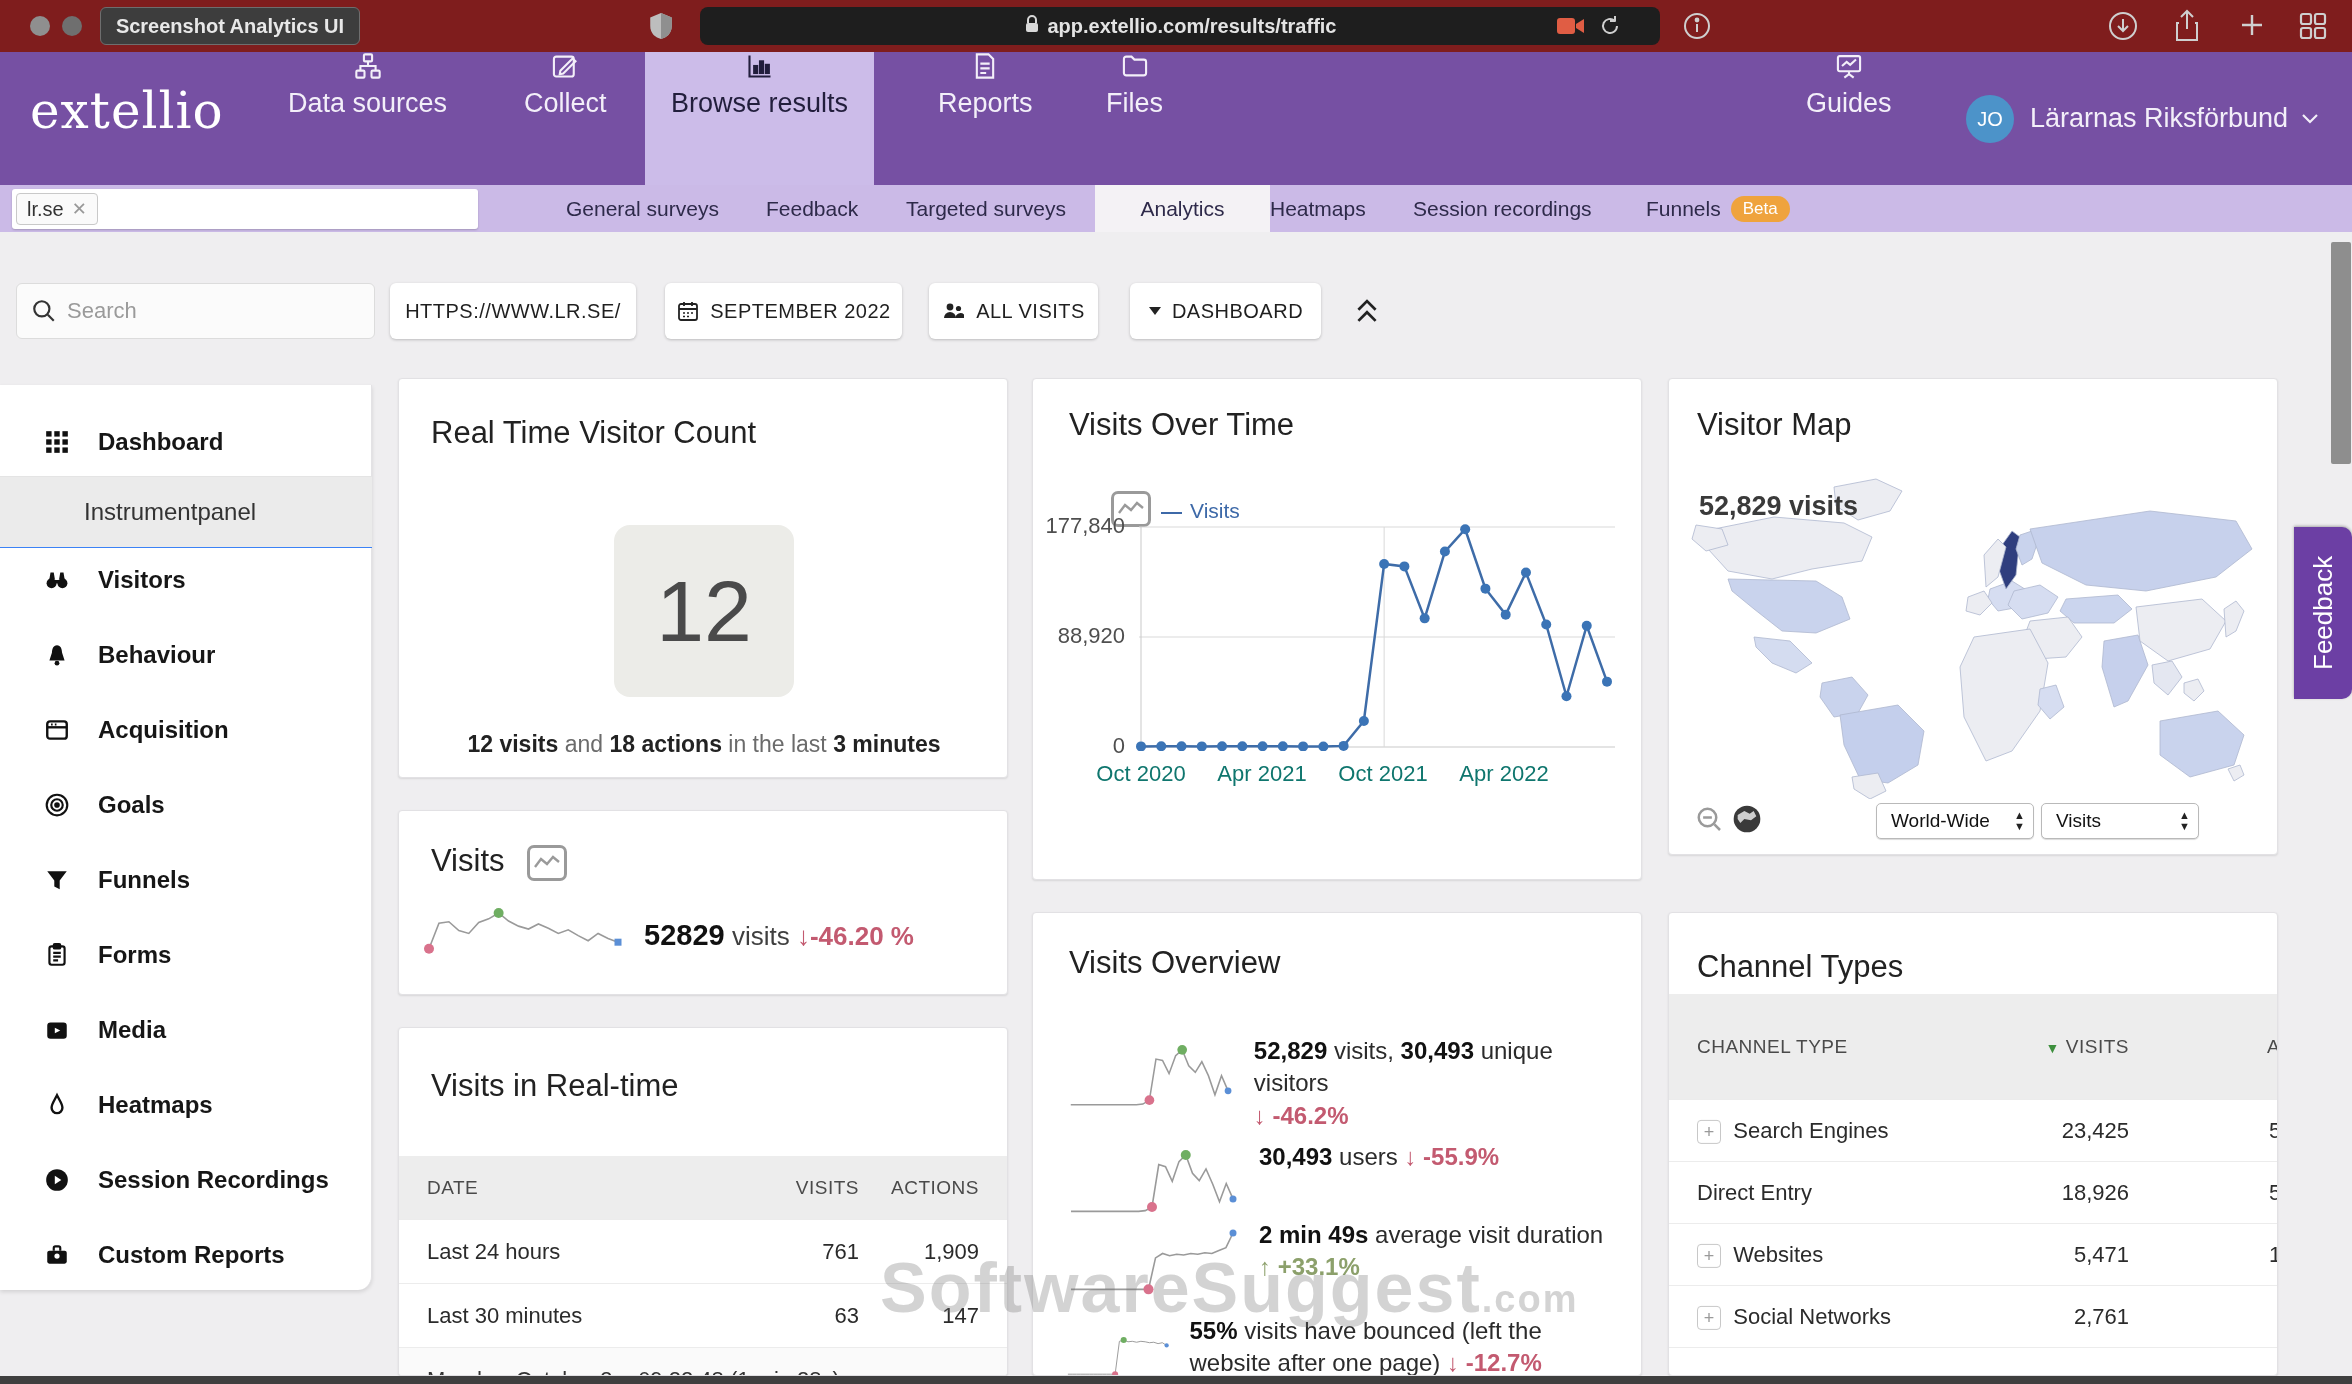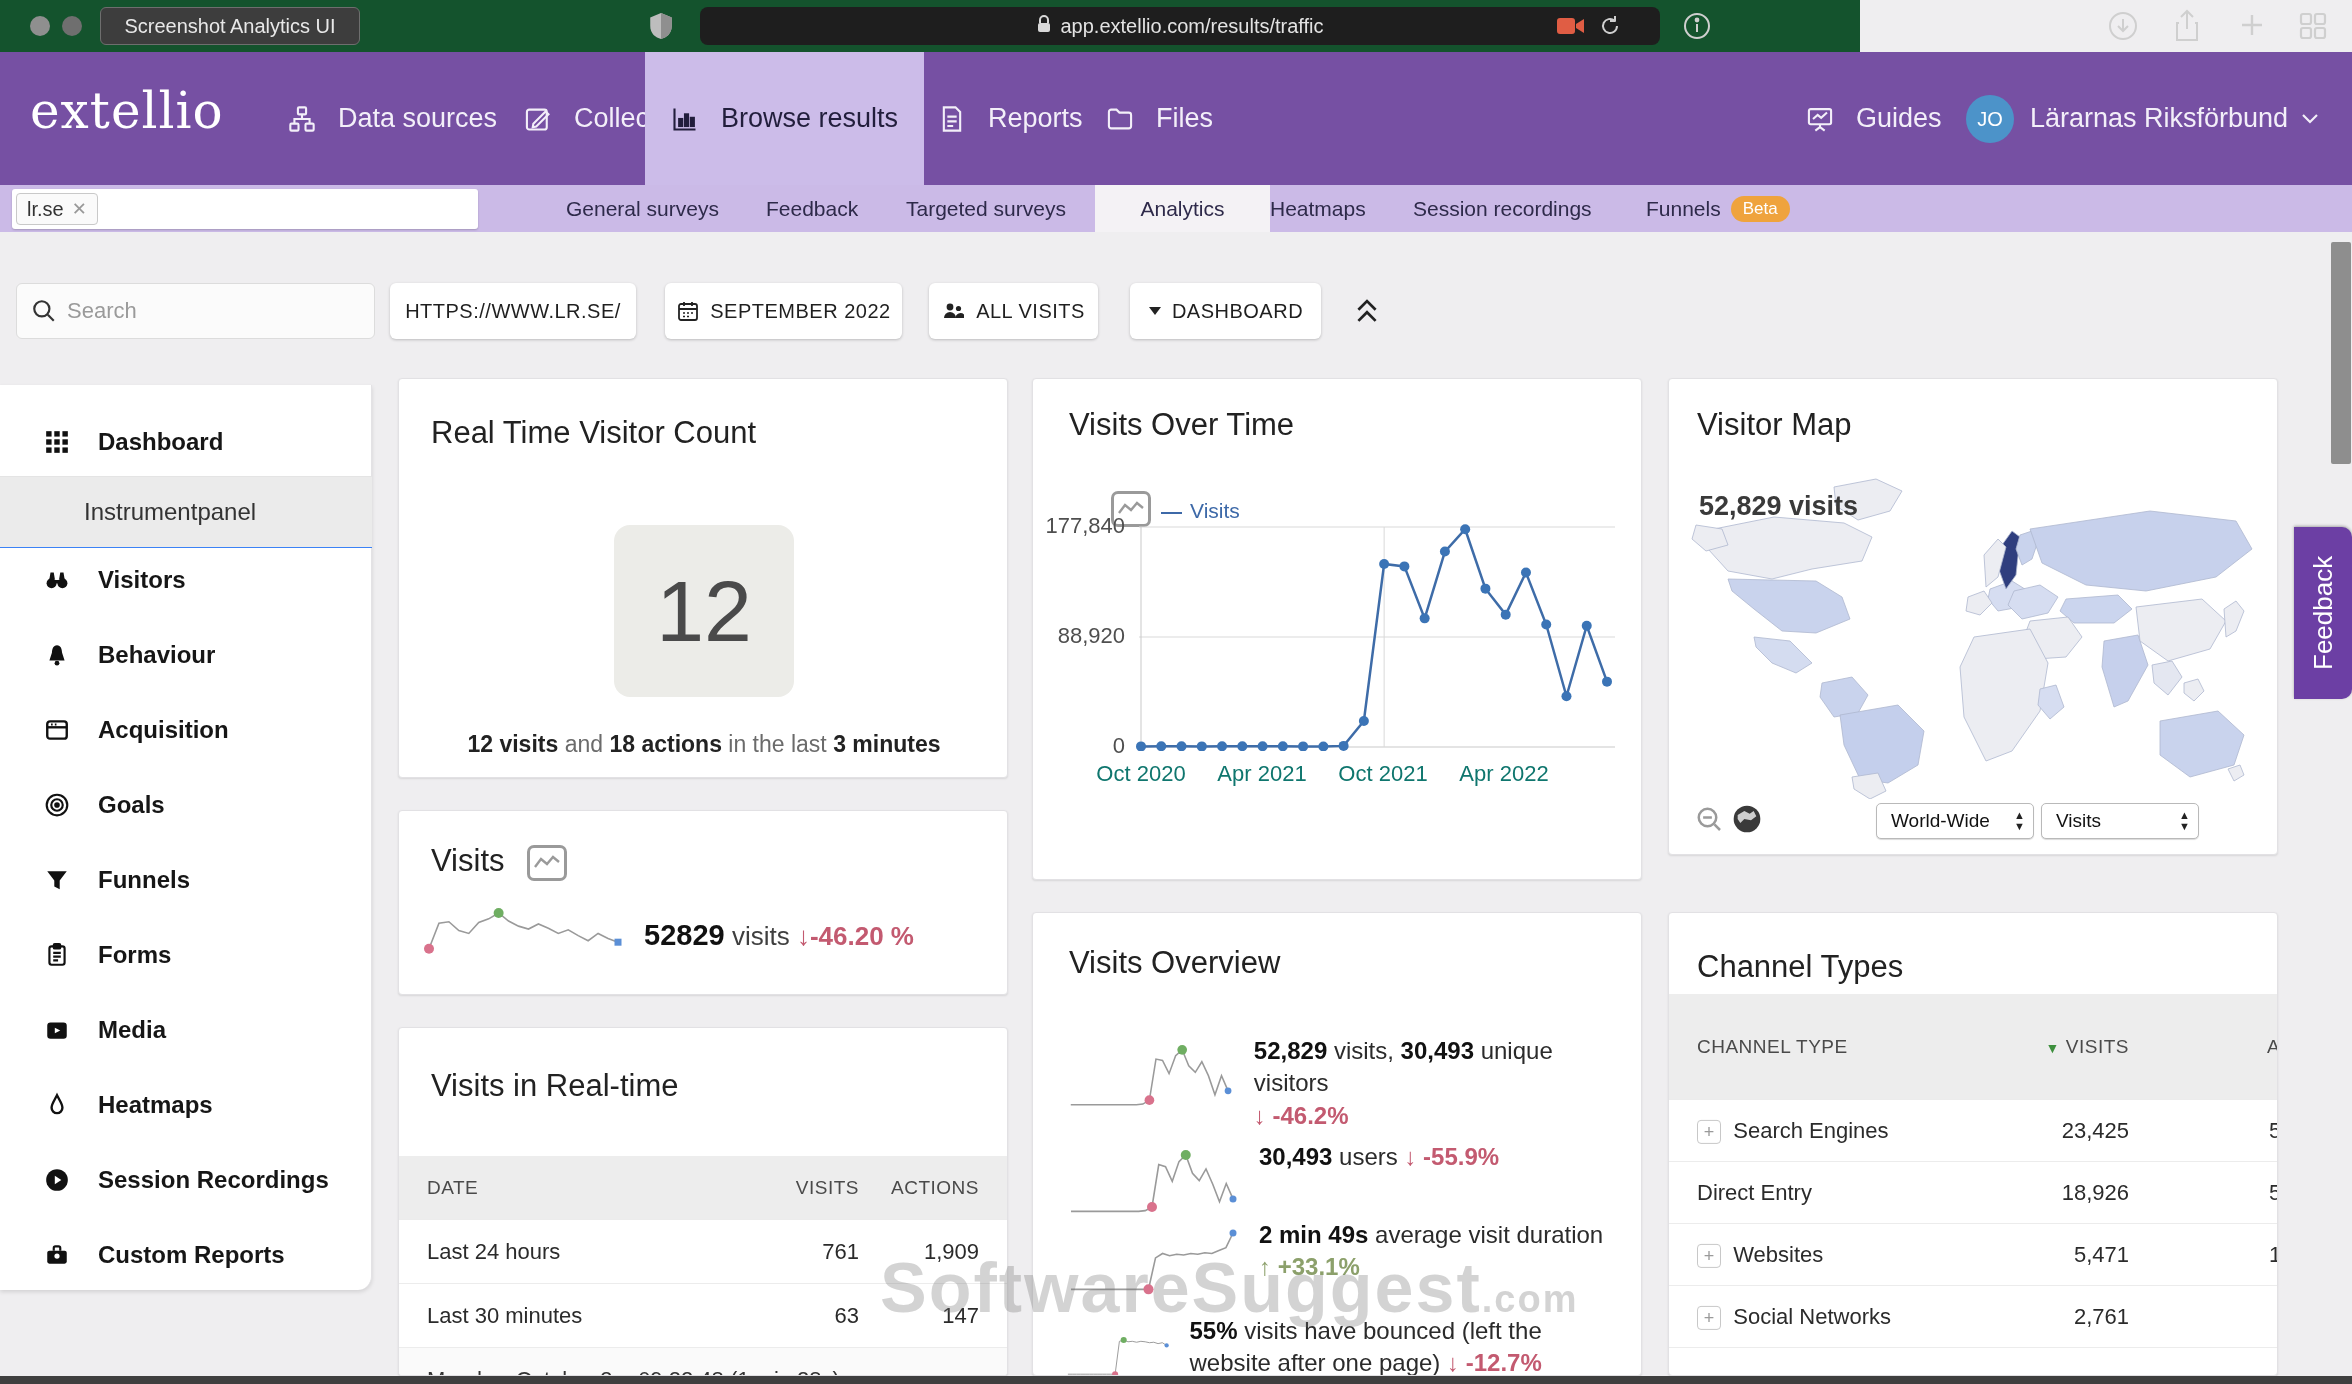--- a/index.html
+++ b/index.html
@@ -1,33 +1,33 @@
 <!DOCTYPE html>
 <html><head>
 <meta charset="utf-8">
 <style>
   * { margin:0; padding:0; box-sizing:border-box; }
   html,body { width:2352px; height:1384px; overflow:hidden; }
   body { font-family:"Liberation Sans", sans-serif; background:#EFEEF0; position:relative; }
   .abs { position:absolute; }
 
   
-  #chrome { position:absolute; left:0; top:0; width:1860px; height:52px; background:#14532d; }
+  #chrome { position:absolute; left:0; top:0; width:2352px; height:52px; background:#7f1d1d;font-weight:bold; }
   .tl-dot { position:absolute; top:16px; width:20px; height:20px; border-radius:50%; background:#8F8F8F; }
   #browser-tab { position:absolute; left:100px; top:7px; width:260px; height:38px; background:#3D3D3D;
     border:1px solid #6E6E6E; border-radius:6px; color:#E8E8E8; font-size:20px; line-height:36px; text-align:center; }
   #url-bar { position:absolute; left:700px; top:7px; width:960px; height:38px; background:#1E1E1E;
     border-radius:8px; color:#E3E3E3; font-size:20px; }
   #url-center { position:absolute; left:0; right:0; top:0; height:38px; display:flex; align-items:center; justify-content:center; gap:8px; }
   .chrome-ic { color:#CFCFCF; }
 
   
   #nav { position:absolute; left:0; top:52px; width:2352px; height:133px; background:#7650A3; }
   #logo { position:absolute; left:30px; top:30px; font-family:"DejaVu Serif", serif; font-size:50px; color:#FFFFFF; letter-spacing:1px; }
-  .nav-item { position:absolute; top:0; height:133px; display:flex; align-items:center; gap:22px; color:#F3EFF9; font-size:27px; padding:0 26px; }
+  .nav-item { position:absolute; top:0; height:133px; display:flex; align-items:center; gap:8px; color:#F3EFF9; font-size:27px; padding:0 26px;flex-direction:column; }
   .nav-item.active { background:#CCBCE9; color:#221E3C; }
   .nav-item svg { flex:0 0 auto; }
   #avatar { position:absolute; left:1966px; top:43px; width:48px; height:48px; border-radius:50%; background:#4C93C9;
     color:#fff; font-size:20px; display:flex; align-items:center; justify-content:center; }
   #account { position:absolute; left:2030px; top:0; height:133px; display:flex; align-items:center; color:#F3EFF9; font-size:27px; gap:12px; }
 
   
   #tabbar { position:absolute; left:0; top:185px; width:2352px; height:47px; background:#CBBAE7; }
   #filterbox { position:absolute; left:12px; top:4px; width:466px; height:40px; background:#FFFFFF; border-radius:3px; box-shadow:0 1px 2px rgba(0,0,0,.2); display:flex; align-items:center; padding:4px; }
   #filter-chip { background:#FAFAFA; border:1px solid #C9C9C9; border-radius:4px; height:32px; display:flex; align-items:center; gap:8px; padding:0 10px; font-size:20px; color:#333; }

